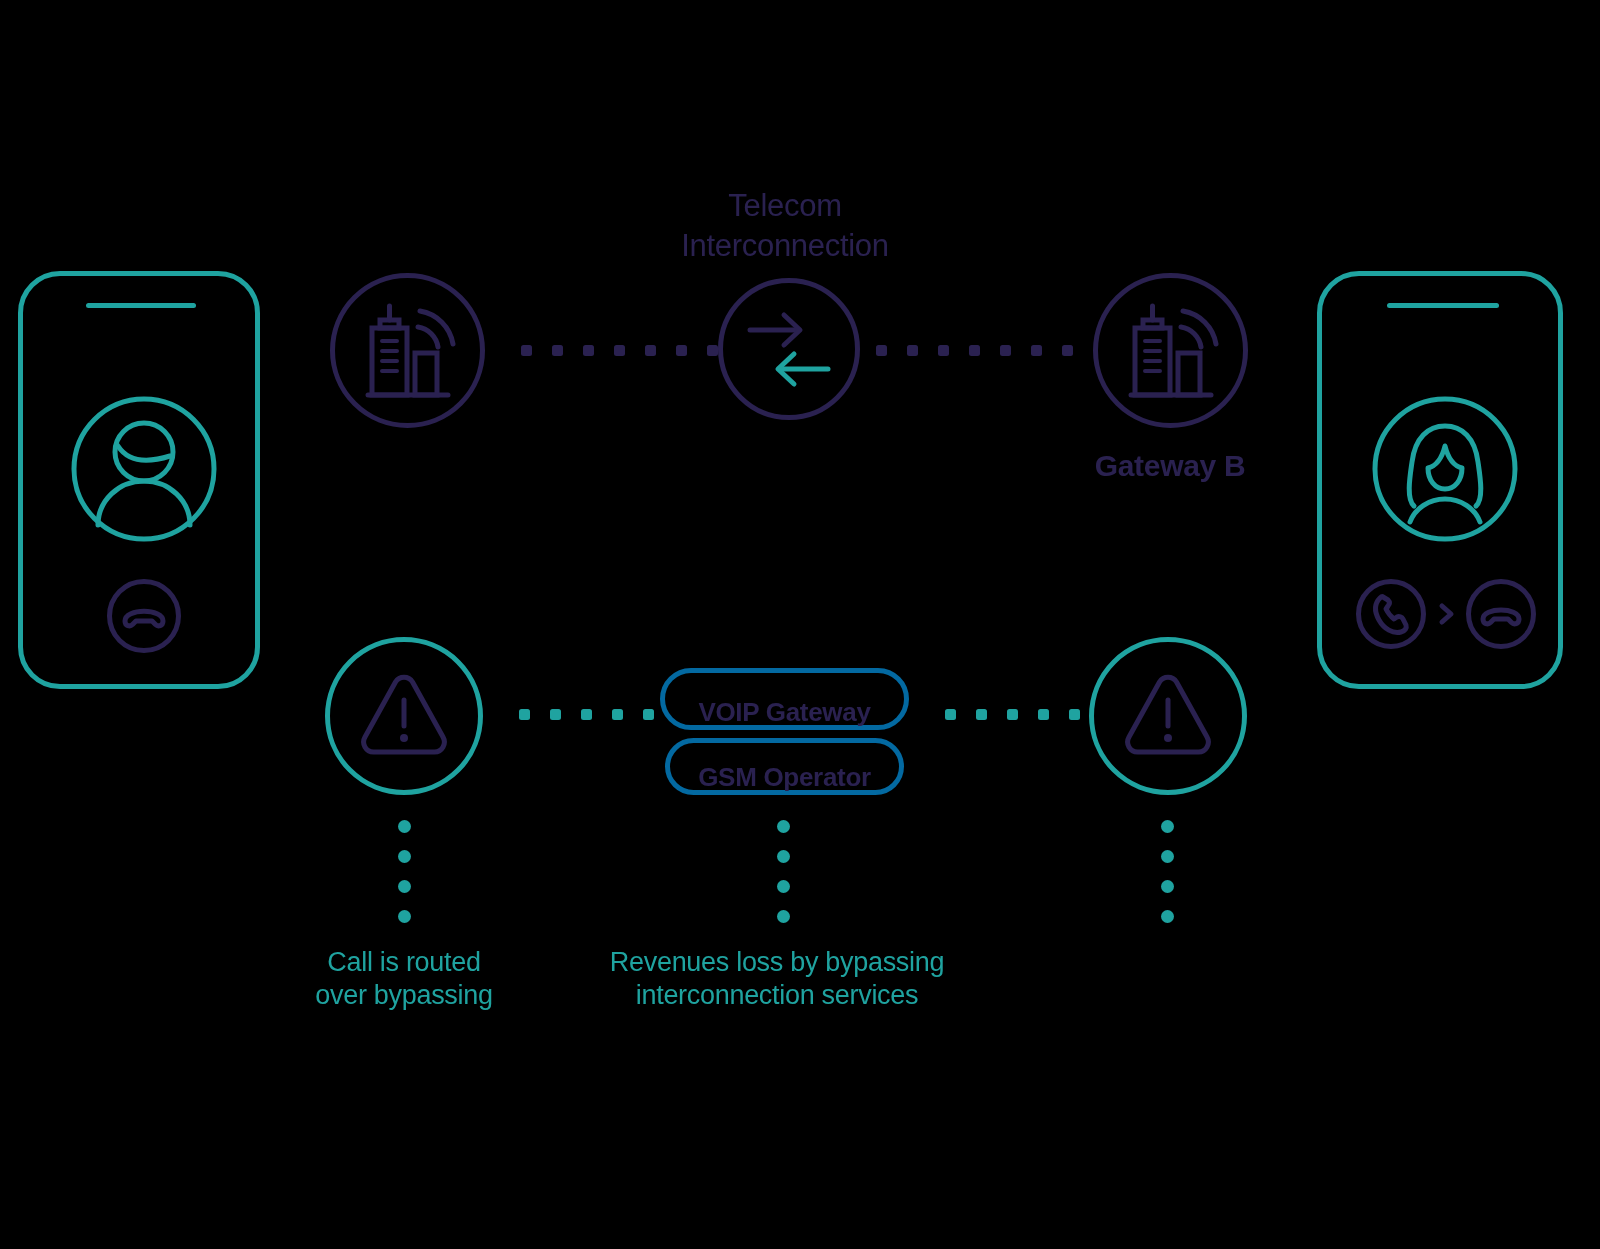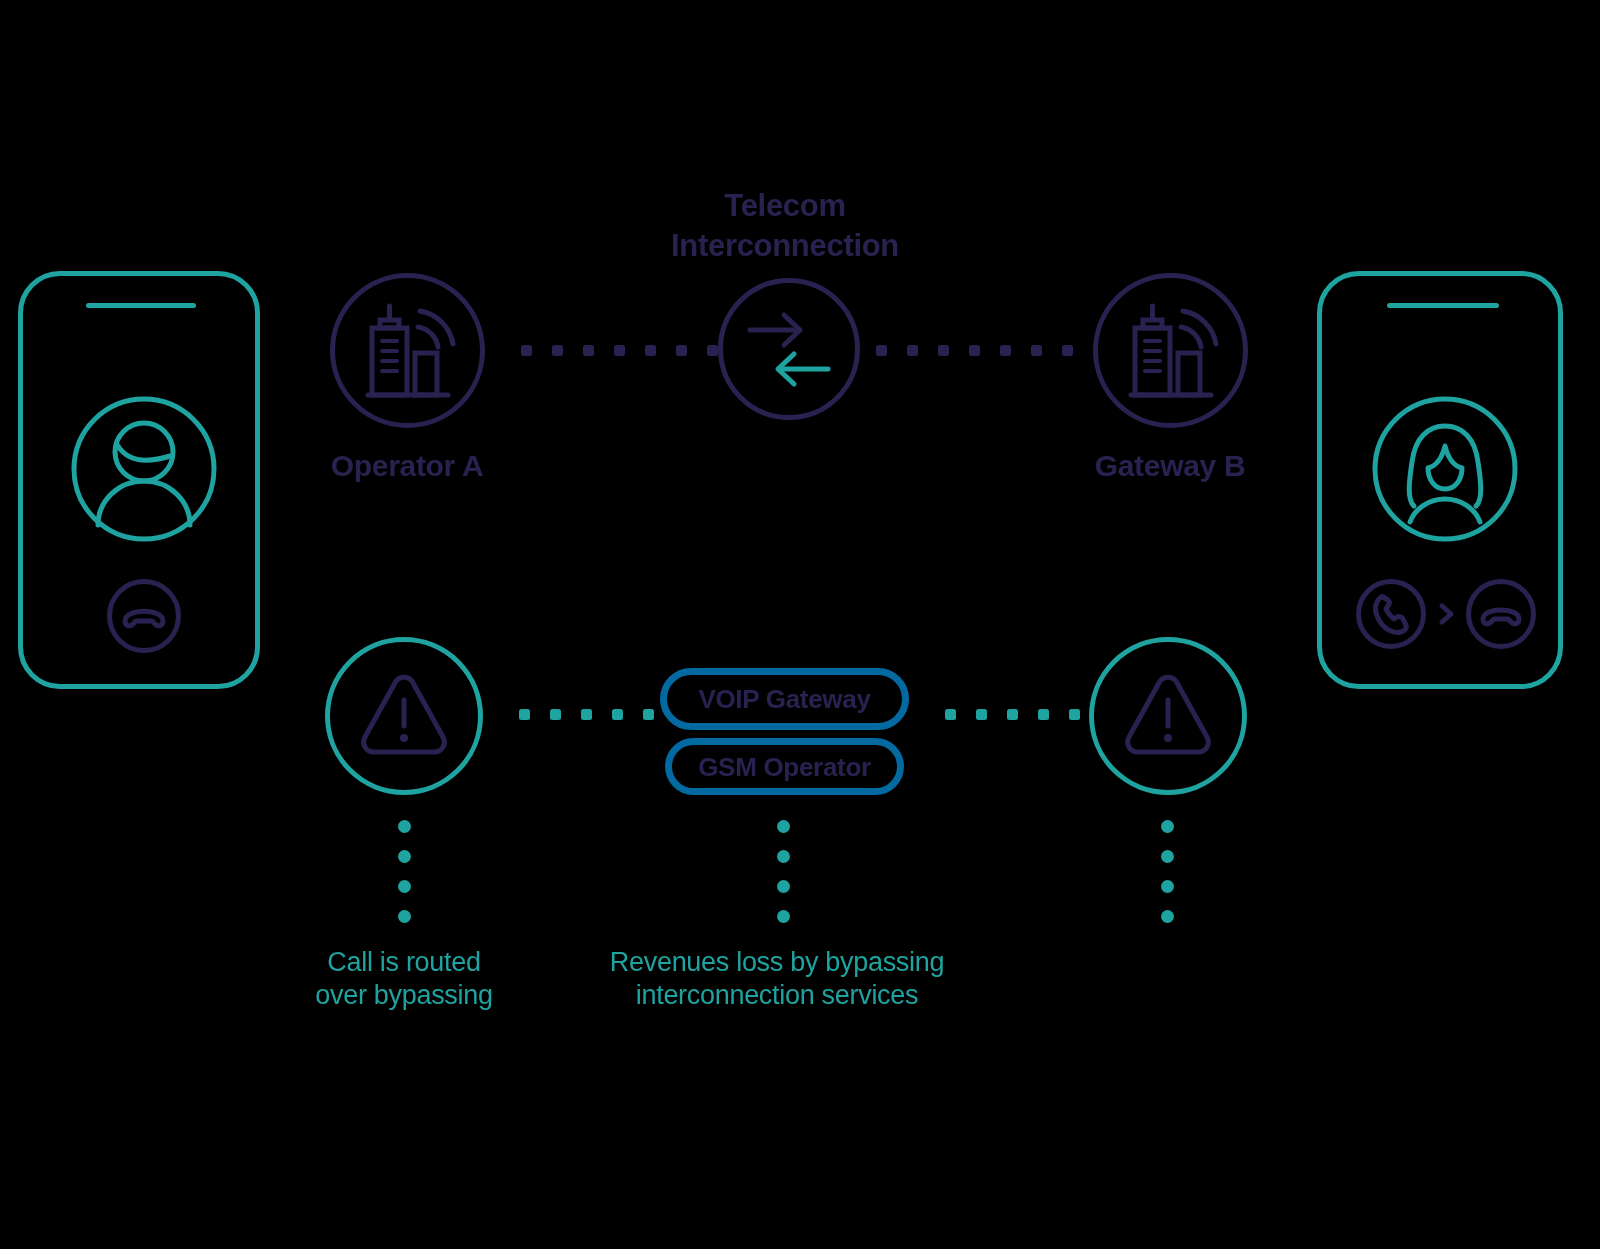--- a/index.html
+++ b/index.html
@@ -21,21 +21,21 @@
     inset: 0;
     width: 1600px;
     height: 1249px;
   }
 
   .abs { position: absolute; }
 
   
   .title-navy {
     color: #2a2150;
-    font-weight: 700;
+    font-weight: 400;
     font-size: 31px;
     line-height: 1.28;
     text-align: center;
     letter-spacing: -0.3px;
   }
   .label-navy {
     color: #2a2150;
     font-weight: 700;
     font-size: 30px;
     line-height: 1.2;
@@ -67,25 +67,25 @@
     box-sizing: border-box;
   }
   .phone-speaker {
     background: #1fa3a0;
     height: 5px;
     border-radius: 3px;
   }
 
   
   .pill {
-    border: 7px solid #0369a1;
+    border: 5px solid #0369a1;
     border-radius: 999px;
     box-sizing: border-box;
     display: flex;
-    align-items: center;
+    align-items: flex-end;
     justify-content: center;
     background: transparent;
   }
 
   
   .dotrow { display: flex; align-items: center; }
   .dot {
     width: 11px;
     height: 11px;
     border-radius: 2.5px;
@@ -179,21 +179,20 @@
       <rect x="42" y="55" width="35" height="67" fill="none" stroke="#2a2150" stroke-width="5"></rect>
       <path d="M50 47 h19 v8 h-19 z" fill="none" stroke="#2a2150" stroke-width="5"></path>
       <path d="M59.5 47 V33" fill="none" stroke="#2a2150" stroke-width="5" stroke-linecap="round"></path>
       <rect x="85" y="80" width="22" height="42" fill="none" stroke="#2a2150" stroke-width="5"></rect>
       <path d="M38 122 h80" fill="none" stroke="#2a2150" stroke-width="5" stroke-linecap="round"></path>
       <path d="M52 68 h15 M52 78 h15 M52 88 h15 M52 98 h15" fill="none" stroke="#2a2150" stroke-width="4" stroke-linecap="round"></path>
       <path d="M88 54 a24 24 0 0 1 20 20" fill="none" stroke="#2a2150" stroke-width="5" stroke-linecap="round"></path>
       <path d="M90 38 a40 40 0 0 1 33 33" fill="none" stroke="#2a2150" stroke-width="5" stroke-linecap="round"></path>
     </svg>
   </div>
-  <div class="abs label-navy" style="left:257px; top:448px; width:300px;">Operator A</div>
 
   <div class="abs" style="left:718px; top:278px; width:142px; height:142px;">
     <svg viewBox="0 0 142 142" width="142" height="142">
       <circle cx="71" cy="71" r="68.5" fill="none" stroke="#2a2150" stroke-width="5"></circle>
       <path d="M32 52 h48" fill="none" stroke="#2a2150" stroke-width="5" stroke-linecap="round"></path>
       <path d="M66 37 L82 52 L66 67" fill="none" stroke="#2a2150" stroke-width="5" stroke-linecap="round" stroke-linejoin="round"></path>
       <path d="M110 91 h-48" fill="none" stroke="#1fa3a0" stroke-width="5" stroke-linecap="round"></path>
       <path d="M76 76 L60 91 L76 106" fill="none" stroke="#1fa3a0" stroke-width="5" stroke-linecap="round" stroke-linejoin="round"></path>
     </svg>
   </div>

